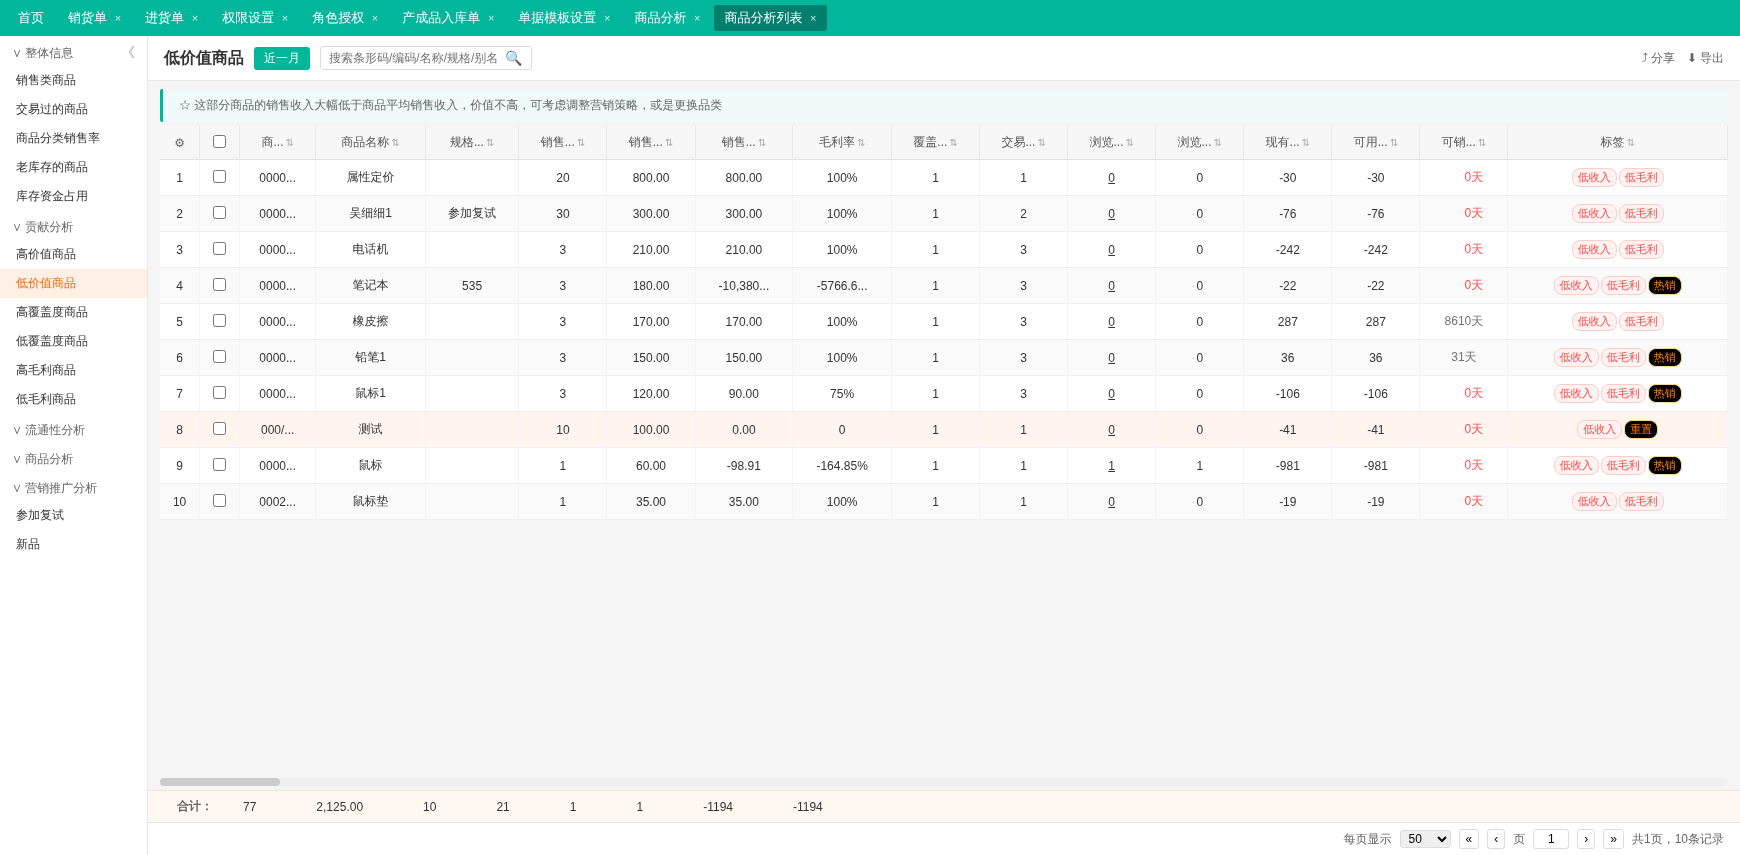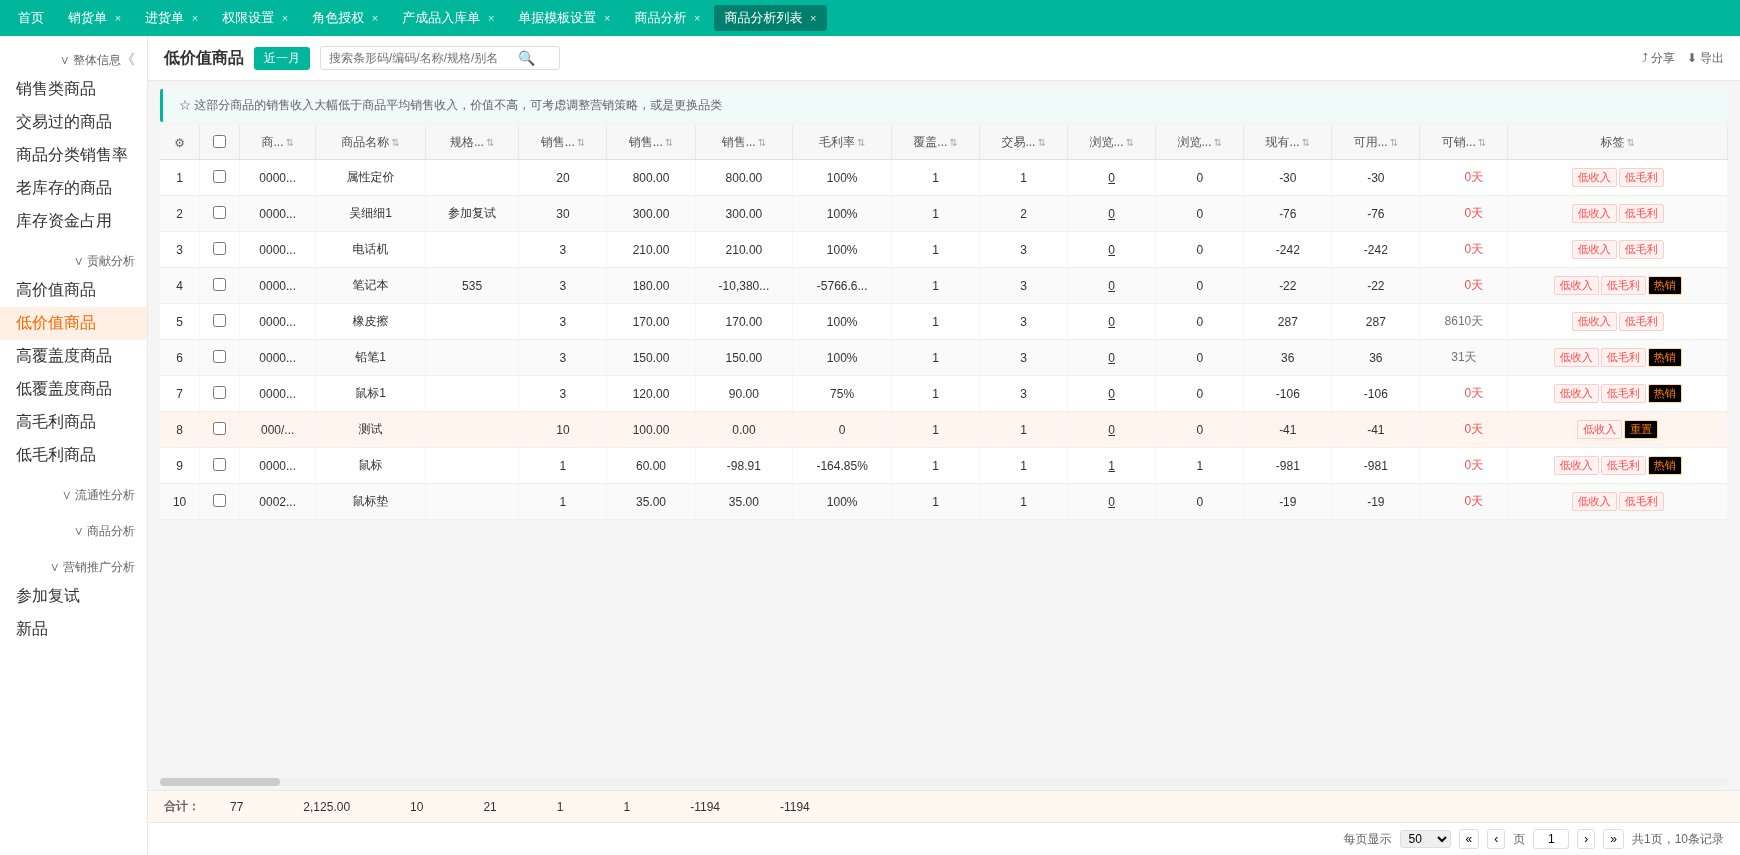--- a/index.html
+++ b/index.html
@@ -38,28 +38,27 @@
       border-right: 1px solid #e8e8e8;
       overflow-y: auto;
       flex-shrink: 0;
     }
     .sidebar-group-title {
       padding: 8px 12px 4px;
       color: #666;
       font-size: 12px;
       display: flex;
       align-items: center;
-      justify-content: flex-end;
-      margin-top: 7px;
+      justify-content: space-between;
     }
     .sidebar-item {
       padding: 6px 16px;
       cursor: pointer;
       color: #333;
-      font-size: 16px;
+      font-size: 12px;
     }
     .sidebar-item.active { background: #fff0e6; color: #ff6600; }
 
     
     .content-area {
       flex: 1;
       display: flex;
       flex-direction: column;
       overflow: hidden;
       background: #f5f5f5;
@@ -91,21 +90,21 @@
       padding: 3px 10px;
       border-radius: 3px;
       font-size: 12px;
       cursor: pointer;
     }
     .search-box {
       border: 1px solid #ddd;
       border-radius: 3px;
       padding: 3px 8px;
       font-size: 12px;
-      width: 240px;
+      width: 212px;
       color: #999;
       display: flex;
       align-items: center;
       gap: 4px;
     }
     .search-box input {
       border: none;
       outline: none;
       font-size: 12px;
       color: #999;
@@ -168,41 +167,41 @@
       text-align: center;
       border-bottom: 1px solid #f0f0f0;
       border-right: 1px solid #f5f5f5;
       white-space: nowrap;
     }
     tr:nth-child(even) td { background: #fafafa; }
     tr.highlighted td { background: #fff5ee; }
     .tag {
       display: inline-block;
       padding: 1px 5px;
-      border-radius: 2px;
+      border-radius: 8px;
       font-size: 11px;
       margin: 1px;
     }
     .tag-red { color: #ff4d4f; border: 1px solid #ffccc7; background: #fff2f0; }
     .tag-orange { color: #ff7a00; border: 1px solid #ffd591; background: #000000; }
     .days-red { color: #ff4d4f; margin-left: 20px; }
     .days-gray { color: #737373; }
     .underline { text-decoration: underline; color: #333; cursor: pointer; }
 
     
     .table-footer {
       background: #fff8f0;
       border-top: 1px solid #e8e8e8;
       padding: 7px 16px;
       display: flex;
       align-items: center;
       font-size: 12px;
       gap: 20px;
     }
-    .footer-label { color: #666; font-weight: bold; margin-right: 10px; }
+    .footer-label { color: #666; font-weight: bold; margin-right: 10px; margin-left: 13px; }
     .footer-values {
       display: flex;
       gap: 60px;
       flex: 1;
     }
 
     
     .pagination-bar {
       background: #fff;
       border-top: 1px solid #e8e8e8;

